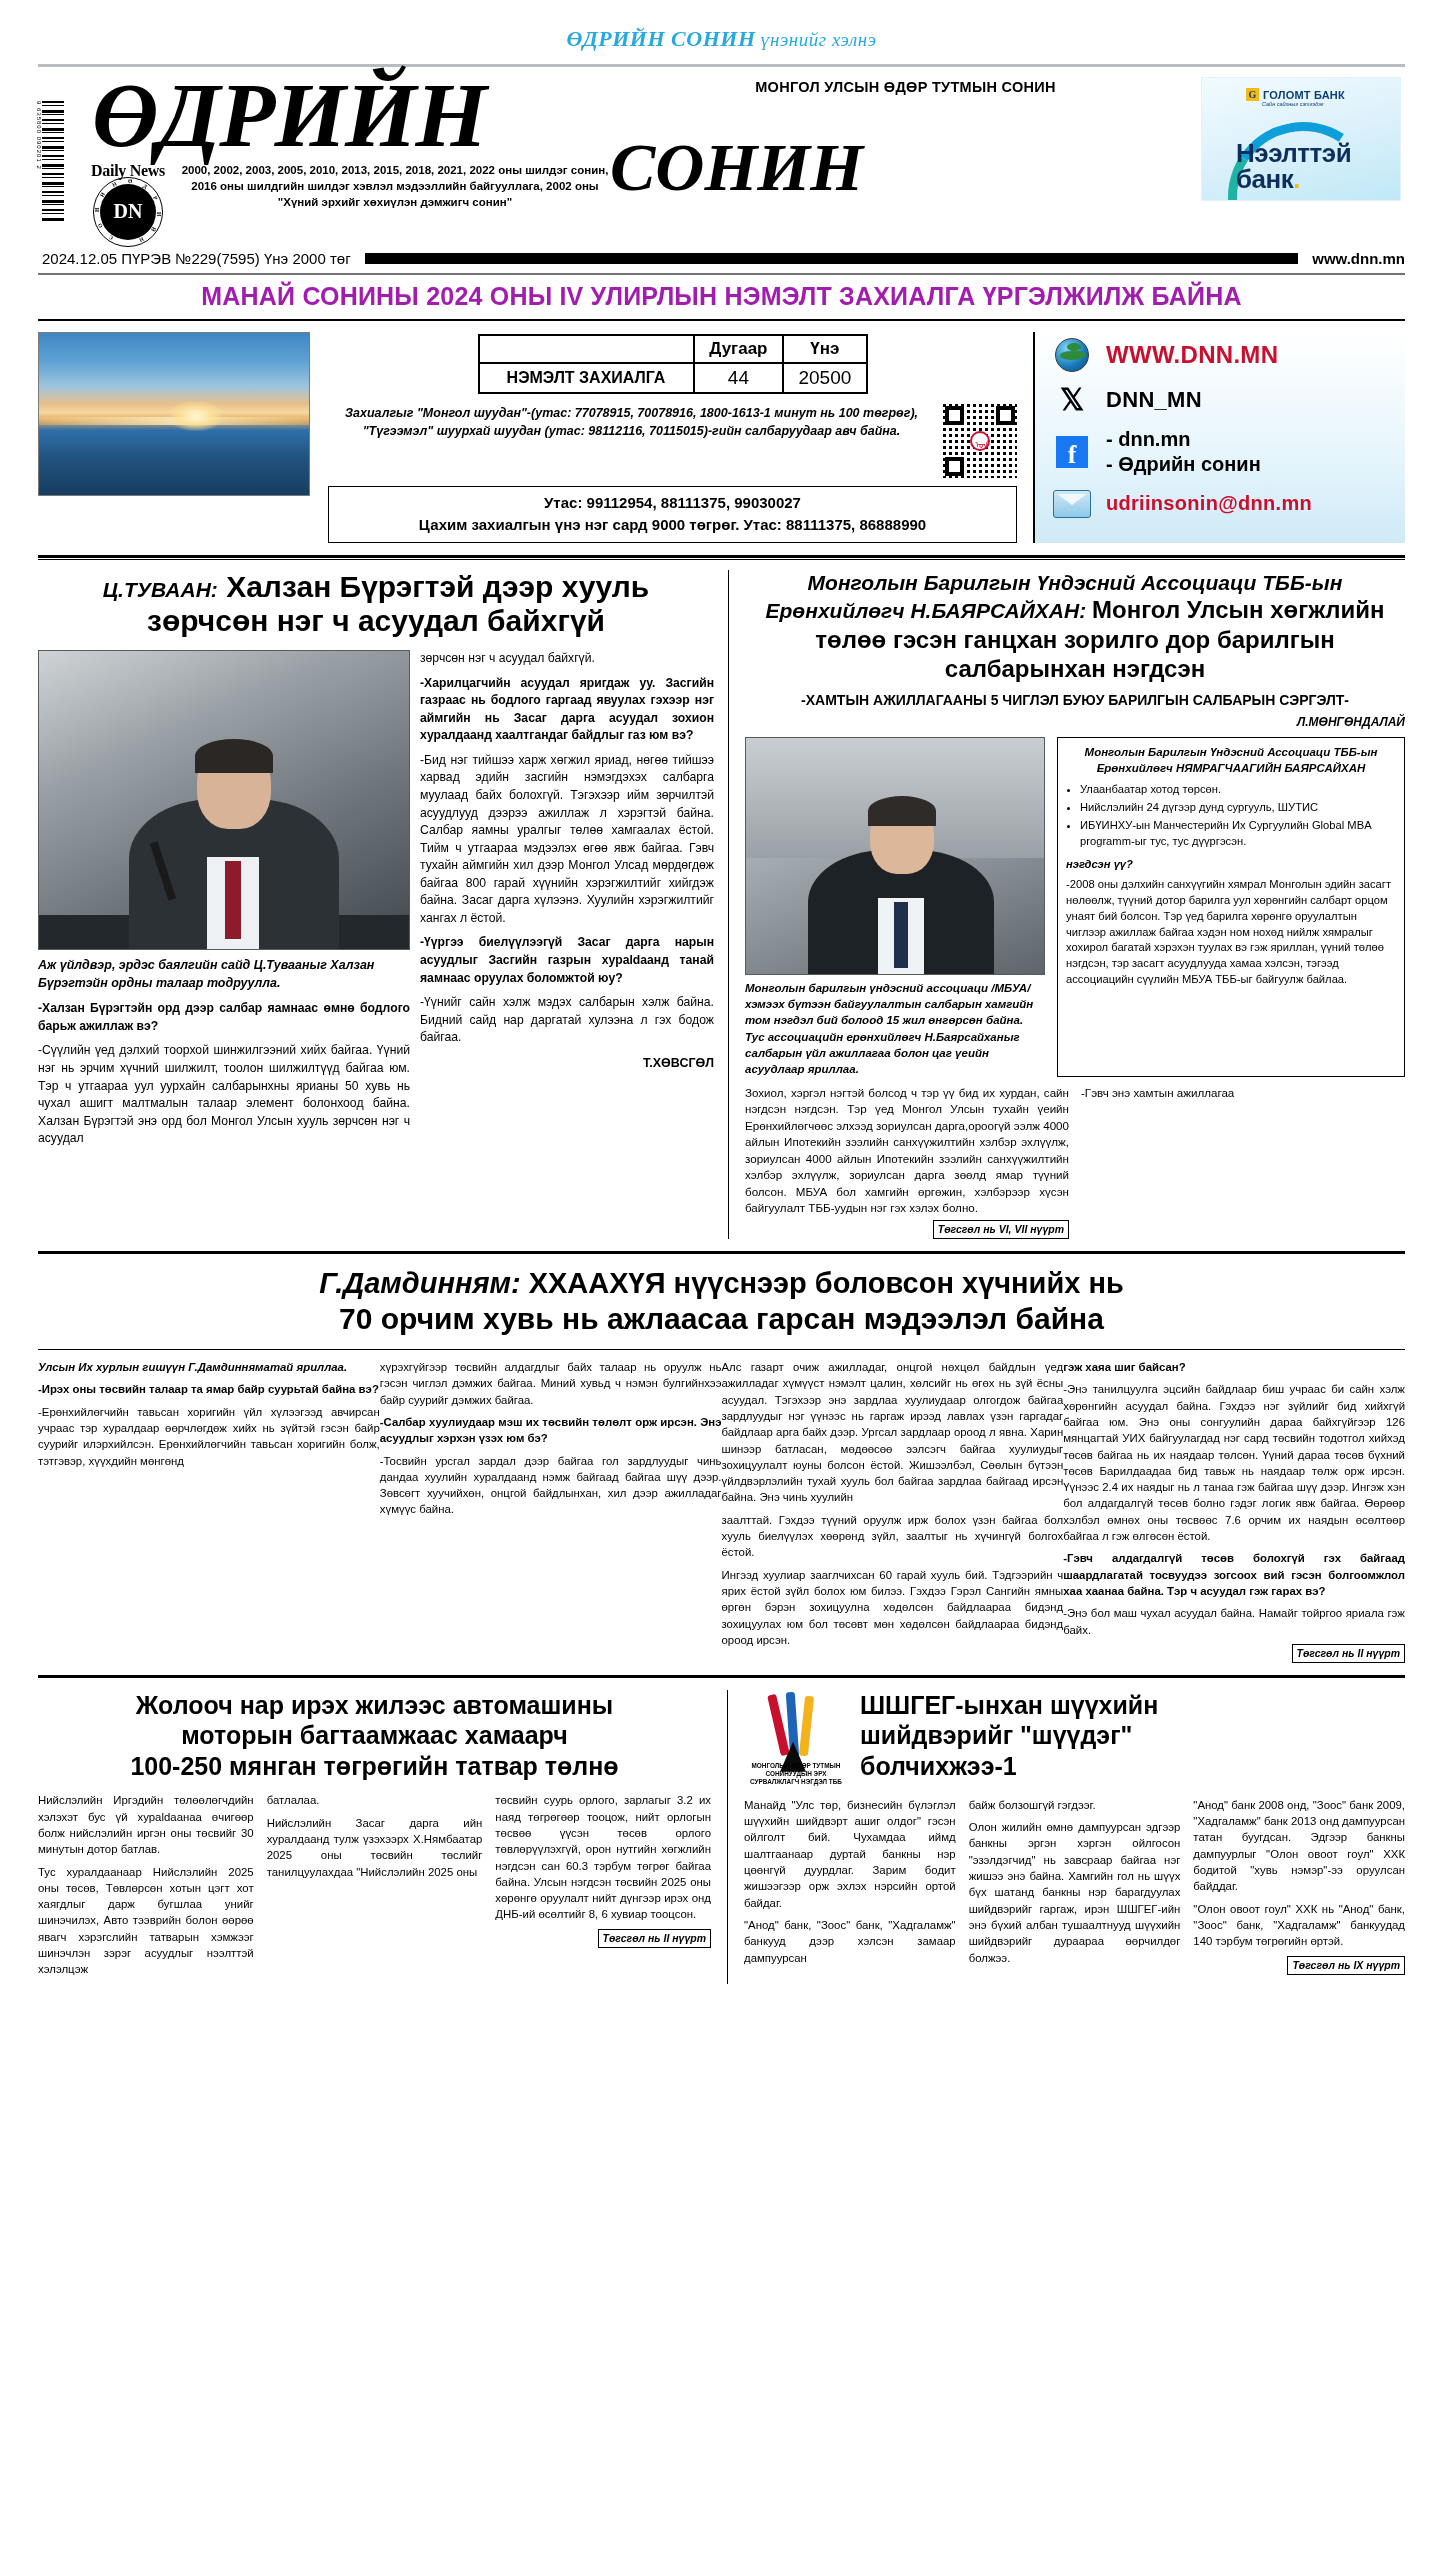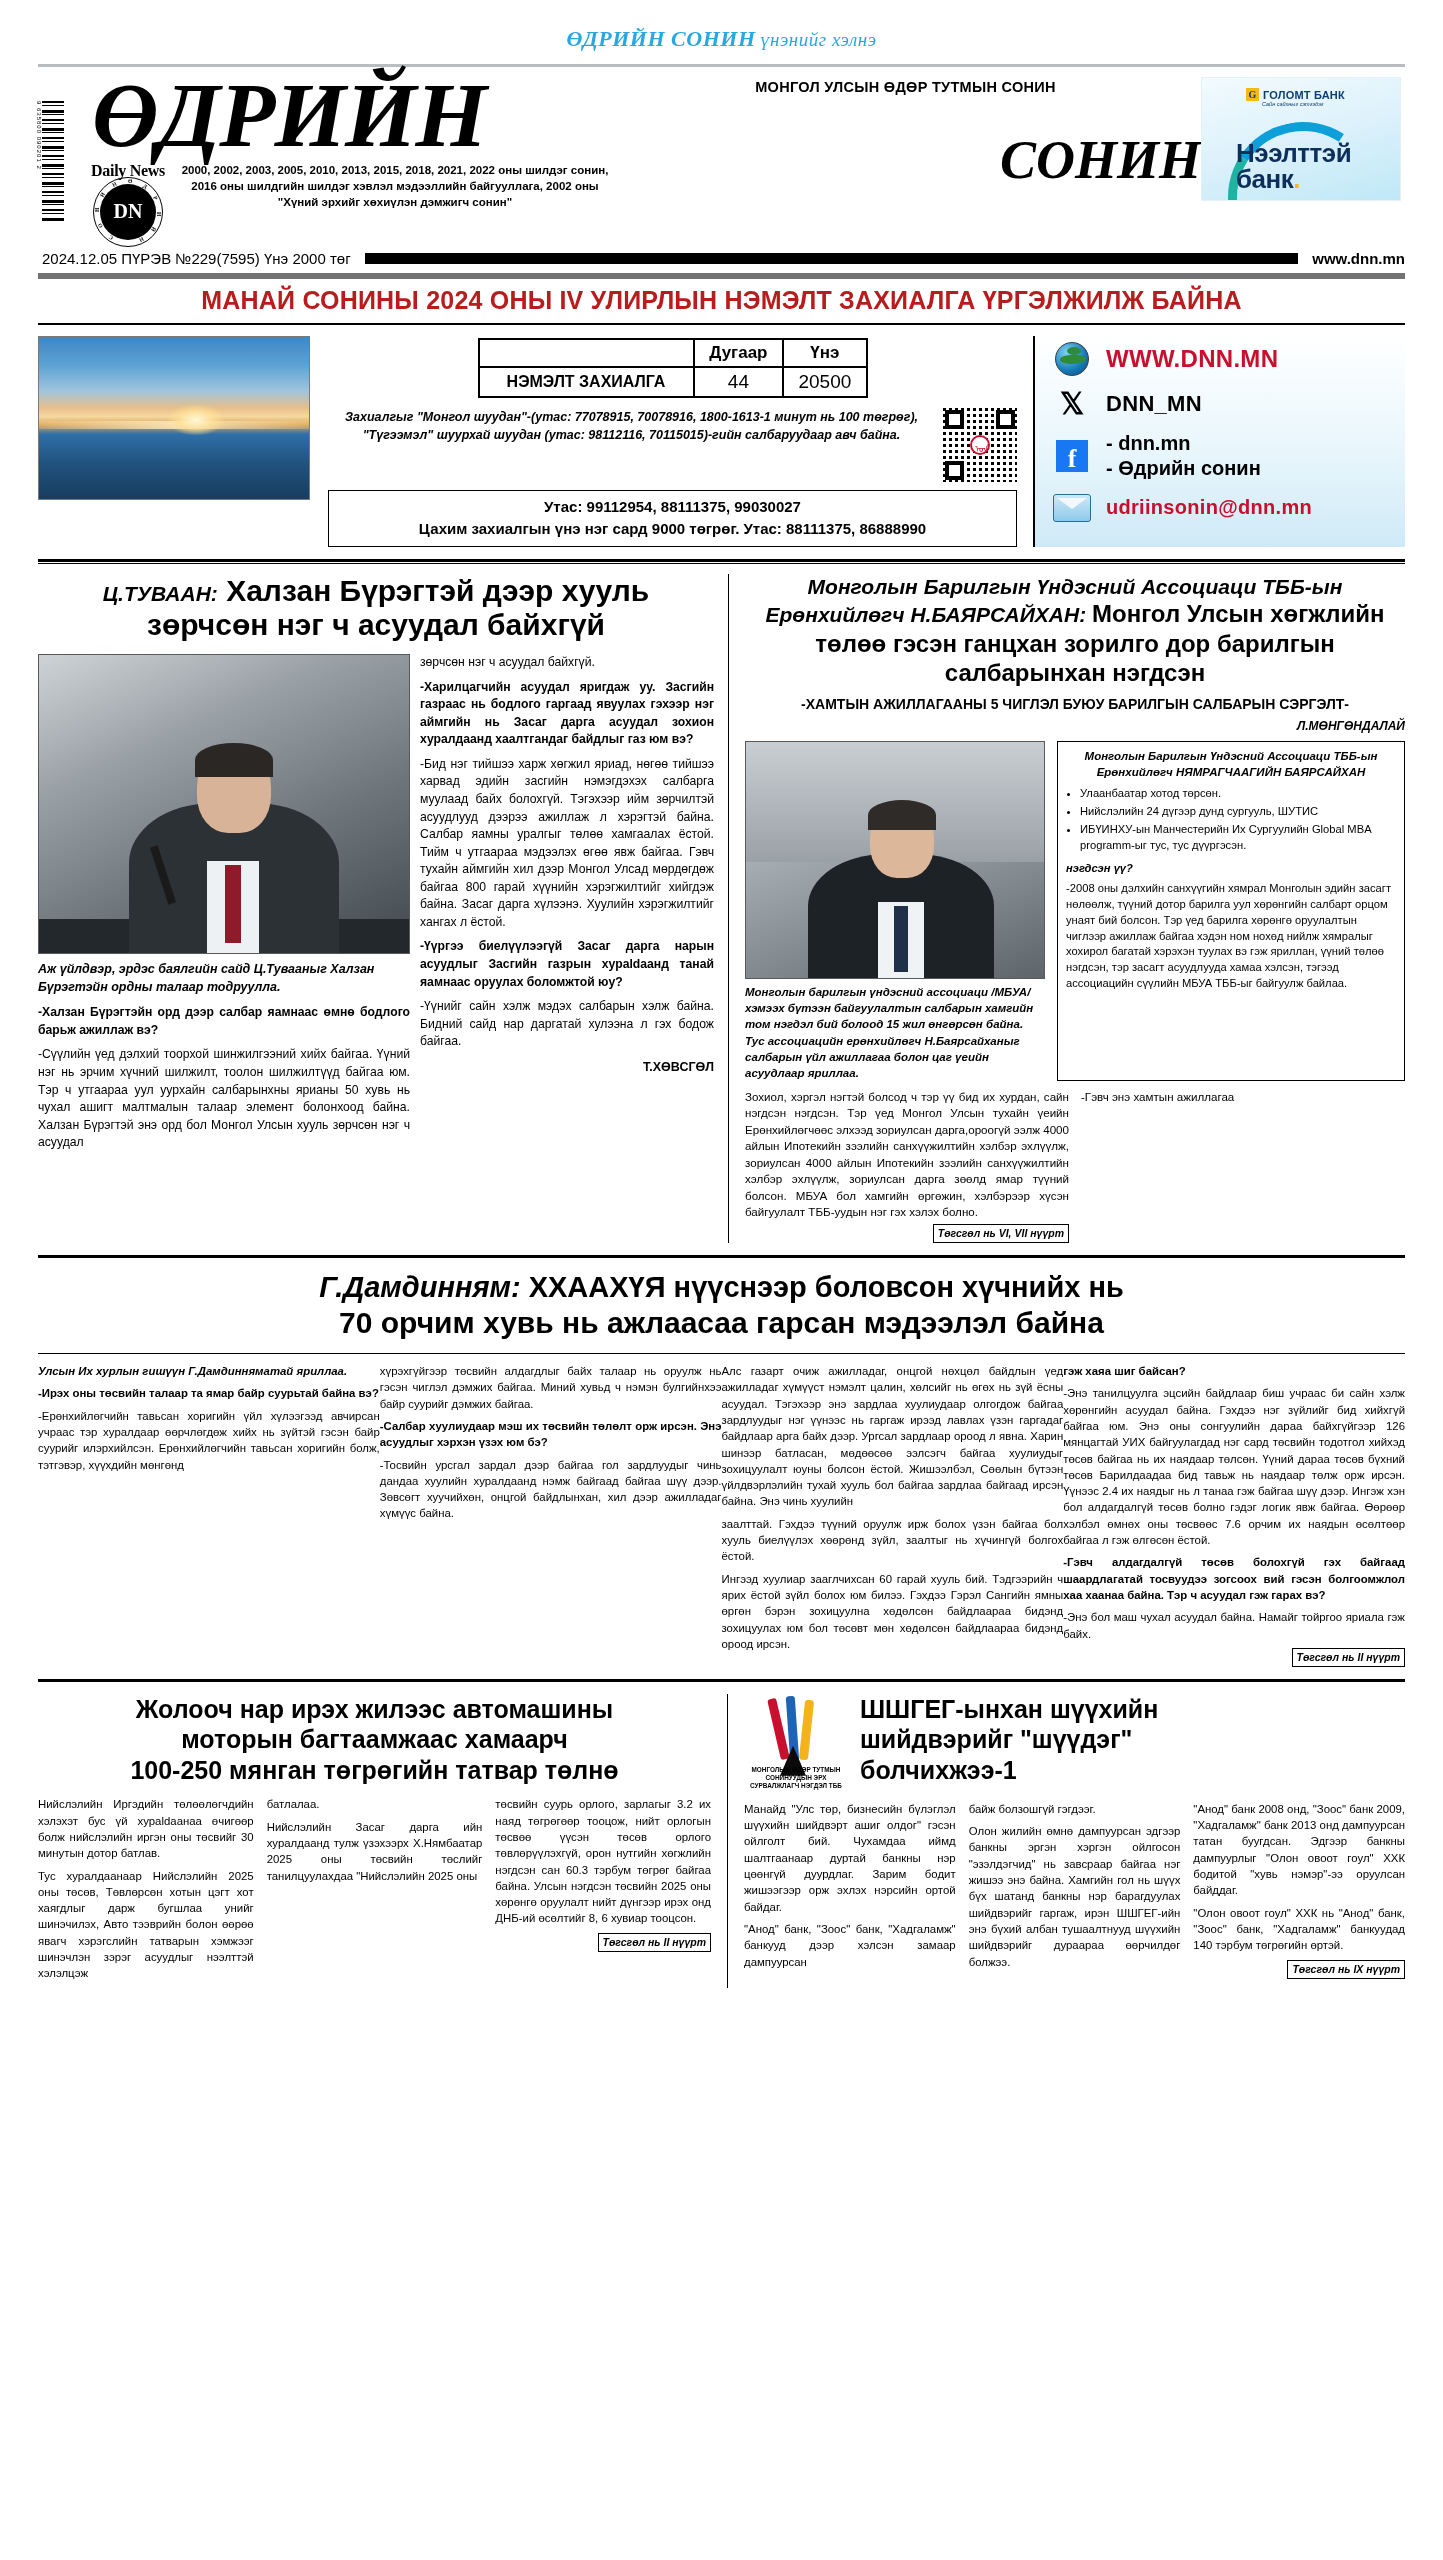--- a/index.html
+++ b/index.html
@@ -118,22 +118,22 @@
   .subtitle-ul {
     text-align: center;
     font-size: 14.5px;
     font-weight: bold;
     letter-spacing: .3px;
   }
   .logo-sonin {
     font-family: "Liberation Serif", serif;
     font-style: italic;
     font-weight: bold;
-    font-size: 54px;
-    text-align: right;
+    font-size: 68px;
+    text-align: left;
     line-height: 1.0;
     margin-top: 38px;
   }
 
   .mast-right { flex: 0 0 204px; padding-top: 4px; }
   .bank-ad {
     width: 200px; height: 124px;
     background: linear-gradient(165deg,#f2fbff 0%, #dff2fb 45%, #bfe8f7 100%);
     border: 1px solid #e3f2f9;
     position: relative;
@@ -179,24 +179,24 @@
     display: flex; align-items: center;
     gap: 14px;
     font-size: 15px;
     padding: 10px 0 6px 4px;
   }
   .datebar .dline { flex: 1; height: 11px; background: #000; }
   .datebar .site { font-size: 15px; font-weight: bold; }
 
   
   .blue-banner {
-    border-top: 6px solid #737373;
+    border-top: 2px solid #737373;
     border-bottom: 2px solid #000;
     text-align: center;
-    color: #b91c1c;
+    color: #a21caf;
     font-size: 25px;
     font-weight: bold;
     padding: 7px 0 8px 0;
     letter-spacing: .2px;
   }
 
   
   .sub-block {
     display: flex;
     gap: 10px;

